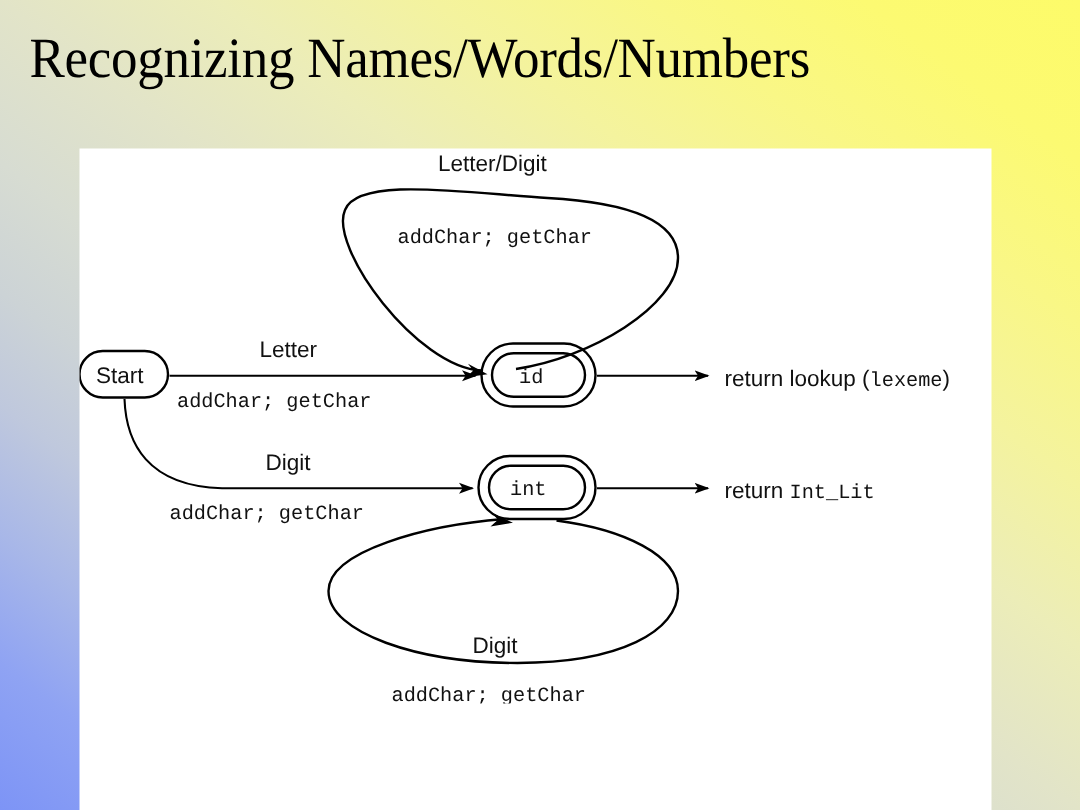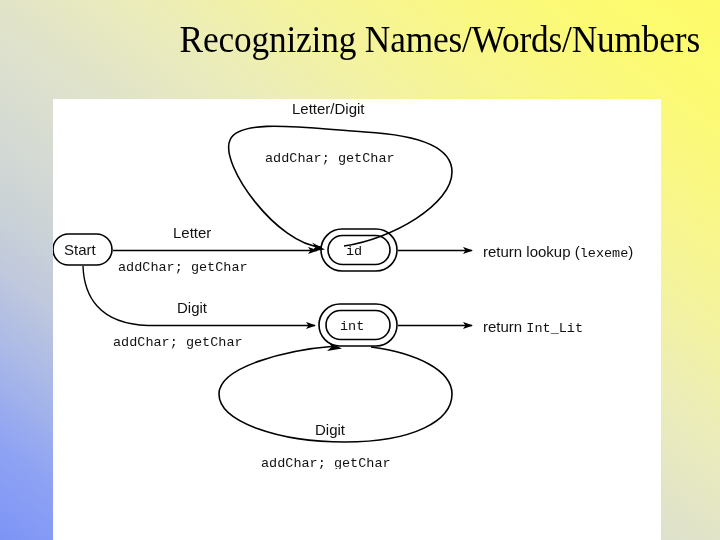--- a/index.html
+++ b/index.html
@@ -35,21 +35,21 @@
         #fcfa72 90%,
         #fdfb69 100%);
   }
 
   
   #title-bar {
     position: absolute;
     left: 0;
     top: 16px;
     width: 720px;
-    text-align: right;
+    text-align: left;
   }
   #slide-title {
     display: inline-block;
     font-family: "Liberation Serif", "DejaVu Serif", serif;
     font-size: 38px;
     line-height: 46px;
     color: #000000;
     letter-spacing: -0.2px;
     transform: scaleX(0.93);
     transform-origin: center center;

